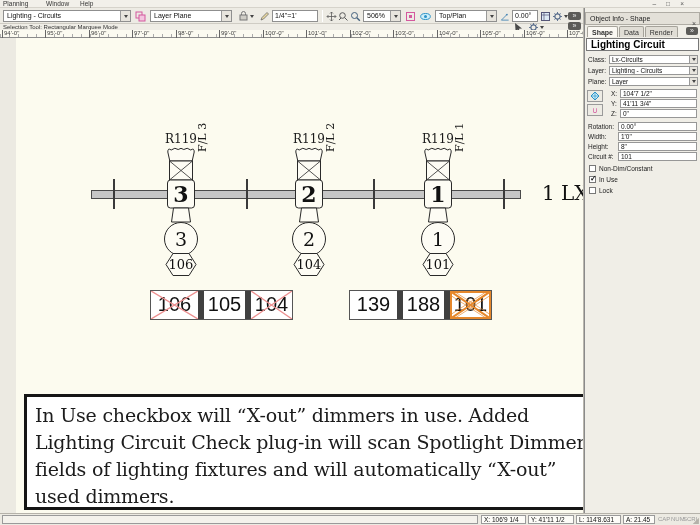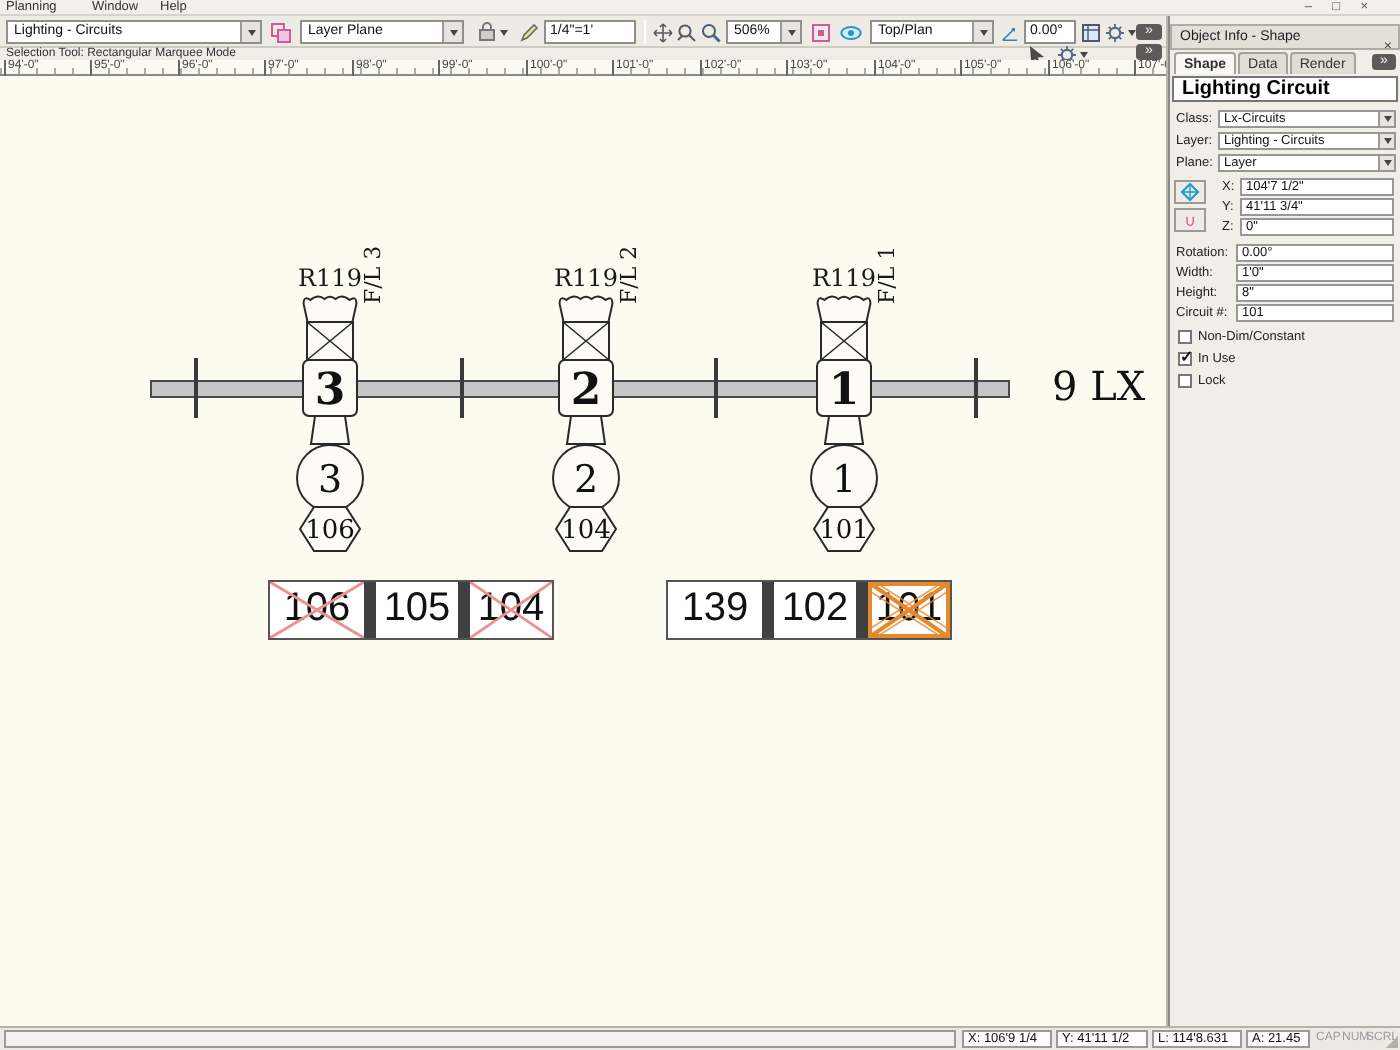--- a/index.html
+++ b/index.html
@@ -19,21 +19,21 @@
   .tbtn{position:absolute;top:2px;height:12px;display:flex;align-items:center;justify-content:center;gap:1px}
   .vsep{position:absolute;top:2px;width:1px;height:12px;background:#C5C2BA;border-right:1px solid #fff}
   .pill{position:absolute;background:#5C5B58;border-radius:2px;color:#EDEDED;font-size:7px;line-height:6px;text-align:center}
   
   #modebar{position:absolute;left:0;top:24px;width:585px;height:6px;background:#EFEDE6;font-size:6px;line-height:6px;color:#333}
   
   #ruler{position:absolute;left:0;top:30px;width:585px;height:8px;background:#FBFAF0;border-bottom:1px solid #8a8a8a}
   #ruler .minor{position:absolute;left:0;right:0;bottom:0;height:3px;background:repeating-linear-gradient(90deg,#AAA 0 1px,transparent 1px 9px)}
   #ruler .rl{position:absolute;top:0;font-size:6px;line-height:7px;color:#444;border-left:1px solid #666;padding-left:1px;height:8px;white-space:nowrap}
   
-  #canvas{position:absolute;left:0;top:38px;width:583px;height:475px;background:#FCFBEF;overflow:hidden}
+  #canvas{position:absolute;left:16px;top:38px;width:583px;height:475px;background:#FCFBEF;overflow:hidden}
   #divider{position:absolute;left:583px;top:8px;width:2px;height:505px;background:#B9B6AE;border-right:1px solid #8a8a8a}
   #pipe{position:absolute;left:75px;top:152px;width:430px;height:9px;background:#C6C6C6;border:1px solid #4a4a4a;border-left-width:1px}
   .ptick{position:absolute;top:141px;width:1.5px;height:30px;background:#3a3a3a}
   .fixture{position:absolute;top:94px;width:60px;height:146px}
   .fixture .rlabel{position:absolute;left:0;top:0;width:60px;text-align:center;font-family:"DejaVu Serif",serif;font-size:12px;color:#1a1a1a}
   .fixture svg{position:absolute;left:0;top:14px}
   .flabel{position:absolute;transform:rotate(-90deg);transform-origin:0 0;font-family:"DejaVu Serif",serif;font-size:11px;color:#1a1a1a;white-space:nowrap}
   #poslabel{position:absolute;left:526px;top:143px;font-family:"DejaVu Serif",serif;font-size:20px;color:#111}
   .dstrip{position:absolute;top:252px;display:flex;border:1px solid #555;background:#fff}
   .dcell{position:relative;width:47px;height:28px;background:#fff;border-left:6px solid #404040;font-size:20px;line-height:27px;text-align:center;color:#111}
@@ -264,21 +264,21 @@
       <text x="30" y="56" text-anchor="middle" font-family="DejaVu Serif,serif" font-size="22" font-weight="bold" fill="#111">1</text>
       <text x="30" y="100" text-anchor="middle" font-family="DejaVu Serif,serif" font-size="19" fill="#111">1</text>
       <text x="30" y="123" text-anchor="middle" font-family="DejaVu Serif,serif" font-size="13" fill="#111">101</text>
     </svg>
   </div>
 
   <span class="flabel" style="left:180px;top:114px">F/L 3</span>
   <span class="flabel" style="left:308px;top:114px">F/L 2</span>
   <span class="flabel" style="left:437px;top:114px">F/L 1</span>
 
-  <div id="poslabel">9 LX</div>
+  <div id="poslabel">1 LX</div>
 
   <div class="dstrip" style="left:134px">
     <div class="dcell">
       <span>106</span>
       <svg viewBox="0 0 47 28" preserveAspectRatio="none">
           <path d="M0,0 L47,28 M0,28 L47,0" stroke="#EC9090" stroke-width="1.4" fill="none"></path>
         </svg>
     </div>
     <div class="dcell">
       <span>105</span>
@@ -289,31 +289,35 @@
           <path d="M0,0 L47,28 M0,28 L47,0" stroke="#EC9090" stroke-width="1.4" fill="none"></path>
         </svg>
     </div>
   </div>
 
   <div class="dstrip" style="left:333px">
     <div class="dcell">
       <span>139</span>
     </div>
     <div class="dcell">
-      <span>102</span>
+      <span>188</span>
     </div>
     <div class="dcell selected">
       <span>101</span>
       <svg viewBox="0 0 47 28" preserveAspectRatio="none">
         <path d="M0,0 L47,28 M0,28 L47,0" stroke="#E6882C" stroke-width="2.2" fill="none"></path>
         <path d="M4,0 L47,24 M0,24 L43,0 M4,28 L47,4 M0,4 L43,28" stroke="#E6882C" stroke-width="0.9" fill="none" opacity="0.8"></path>
       </svg>
     </div>
   </div>
 
+  <div id="notebox">In Use checkbox will “X-out” dimmers in use.  Added
+Lighting Circuit Check plug-in will scan Spotlight Dimmer
+fields of lighting fixtures and will automatically “X-out”
+used dimmers.</div>
 </div>
 <div id="divider"></div>
 
 <div id="oip">
   <div class="ptitle">
     <span>Object Info - Shape</span>
     <span class="pclose">×</span>
   </div>
   <div class="tabs">
     <span class="tab active">Shape</span>

